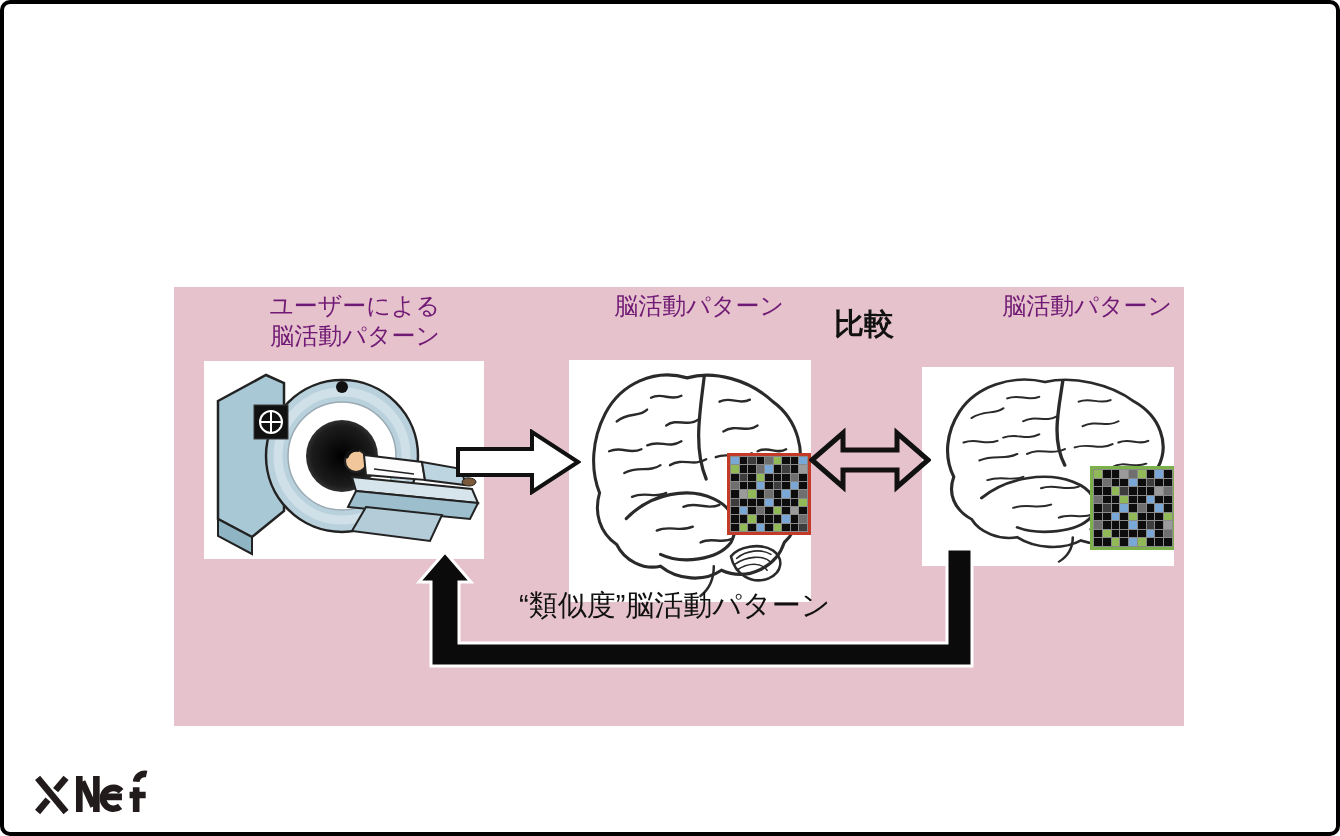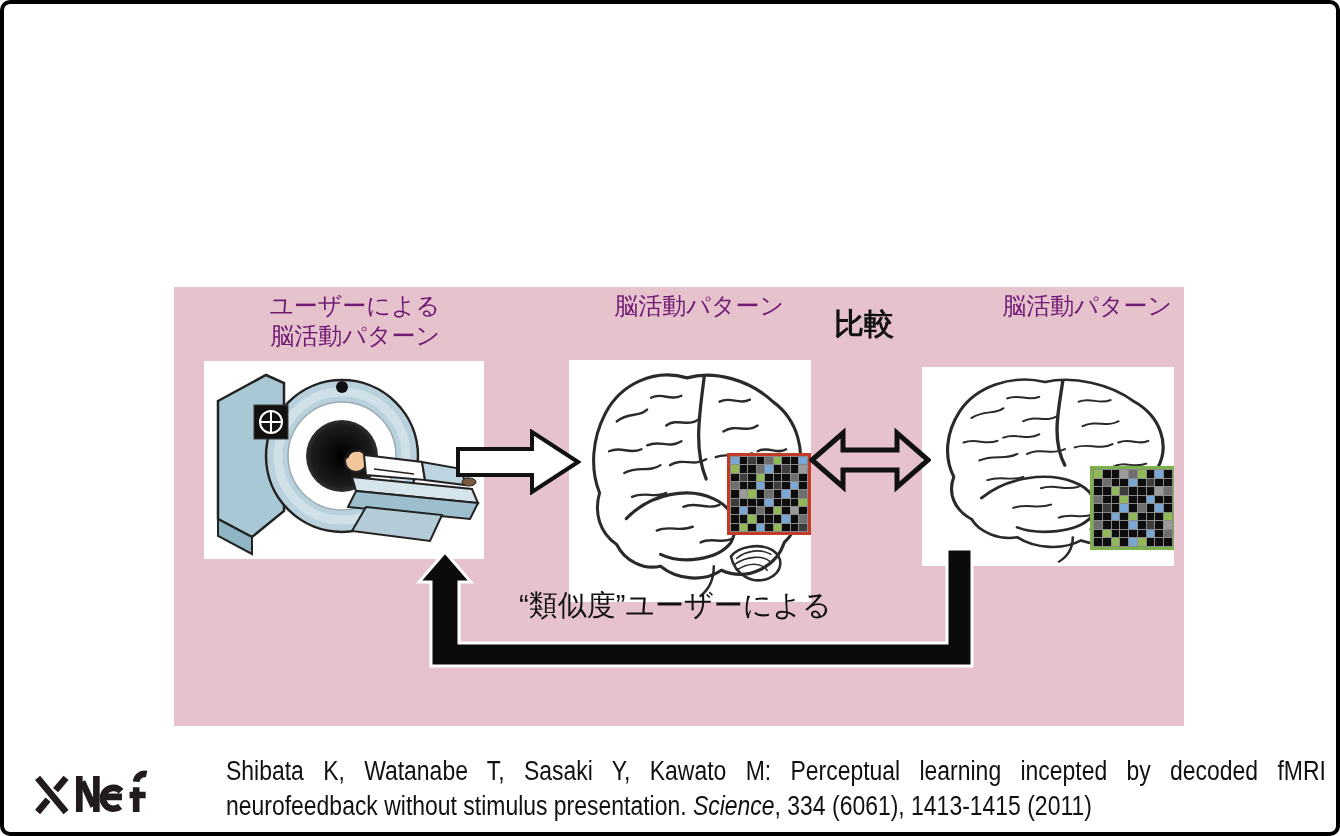--- a/index.html
+++ b/index.html
@@ -312,29 +312,23 @@
     </svg>
 
     <svg class="arrow arrow-compare" width="122" height="72" viewBox="0 0 122 72">
       <polygon points="3,36 34,9 34,26 88,26 88,9 119,36 88,63 88,46 34,46 34,63" fill="none" stroke="#111" stroke-width="5"></polygon>
     </svg>
 
     <svg class="feedback-arrow" width="560" height="130" viewBox="0 0 560 130">
       <polygon points="31,8 57,38 45,38 45,99 533,99 533,5 558,5 558,122 17,122 17,38 5,38" fill="#0b0b0b" stroke="#fff" stroke-width="3" transform="translate(0,0)"></polygon>
     </svg>
 
-    <div class="feedback-label">“類似度”ユーザーによる</div>
+    <div class="feedback-label">“類似度”脳活動パターン</div>
   </div>
 
-  <div class="citation">
-    <div class="citation-inner">
-      <div class="cit-line1">Shibata K, Watanabe T, Sasaki Y, Kawato M: Perceptual learning incepted by decoded fMRI</div>
-      <div class="cit-line2"><span>neurofeedback without stimulus presentation. </span><span class="italic">Science</span><span>, 334 (6061), 1413-1415 (2011)</span></div>
-    </div>
-  </div>
 
   <svg class="logo" width="128" height="56" viewBox="0 0 135 58" aria-label="XNef">
     <g stroke="#221b1b" stroke-width="7" fill="none" stroke-linecap="butt">
       <path d="M8,12 L38,48"></path>
       <path d="M38,12 L27,25"></path>
       <path d="M19,35 L8,48"></path>
       <path d="M52,10 L52,48"></path>
       <path d="M55,16 L67,42"></path>
       <path d="M70,10 L70,48"></path>
       <path d="M79,32 L97,32"></path>

